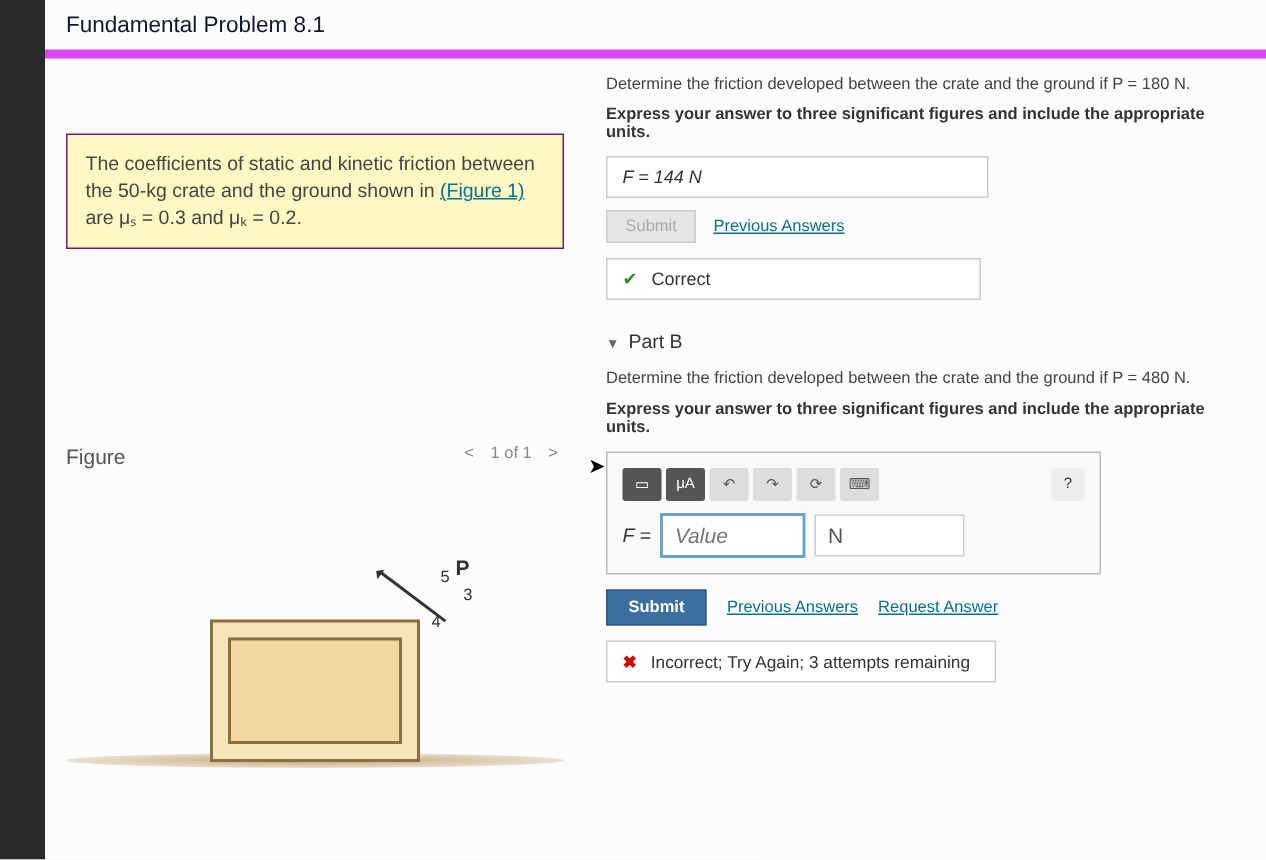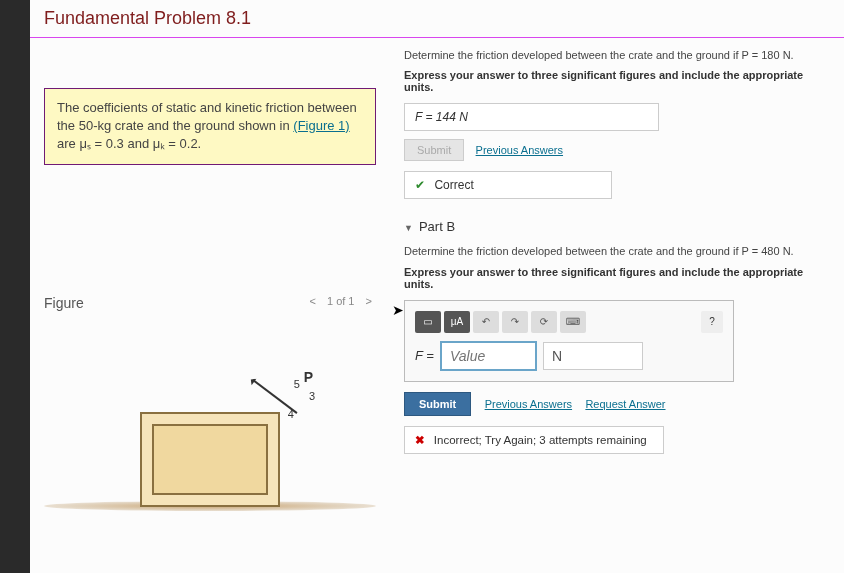--- a/index.html
+++ b/index.html
@@ -10,23 +10,23 @@
       height: 573px;
       overflow: hidden;
       color: #333;
       font-size: 12px;
     }
     .app { display: flex; height: 100%; }
     .dark-strip { width: 30px; background: #2a2a2a; }
     .main { flex: 1; background: #fcfcfc; display: flex; flex-direction: column; }
     .header {
       padding: 8px 14px;
-      border-bottom: 1px solid #d946ef;
-      color: #7f1d1d;
-      font-size: 18px;
+      border-bottom: 6px solid #d946ef;
+      color: #0f172a;
+      font-size: 15px;
     }
     .content { display: flex; flex: 1; }
     .left-col { width: 360px; padding: 10px 14px; }
     .right-col { flex: 1; padding: 10px 14px; }
     .intro-box {
       background: #fef9c3;
       border: 1px solid #701a75;
       padding: 10px 12px;
       margin-top: 40px;
       font-size: 13px;
@@ -147,21 +147,21 @@
       font-size: 11px;
       font-weight: bold;
       margin-right: 10px;
       cursor: pointer;
     }
     .link { color: #0a6f8f; text-decoration: underline; font-size: 11px; cursor: pointer; margin-right: 10px; }
     .correct-bar {
       border: 1px solid #ccc;
       background: #fff;
       padding: 6px 10px;
-      width: 208px;
+      width: 250px;
       font-size: 12px;
       color: #333;
       margin-top: 5px;
       margin-bottom: 20px;
     }
     .check { color: #2d8a2d; margin-right: 6px; }
     .incorrect-bar {
       border: 1px solid #ccc;
       background: #fff;
       padding: 6px 10px;

